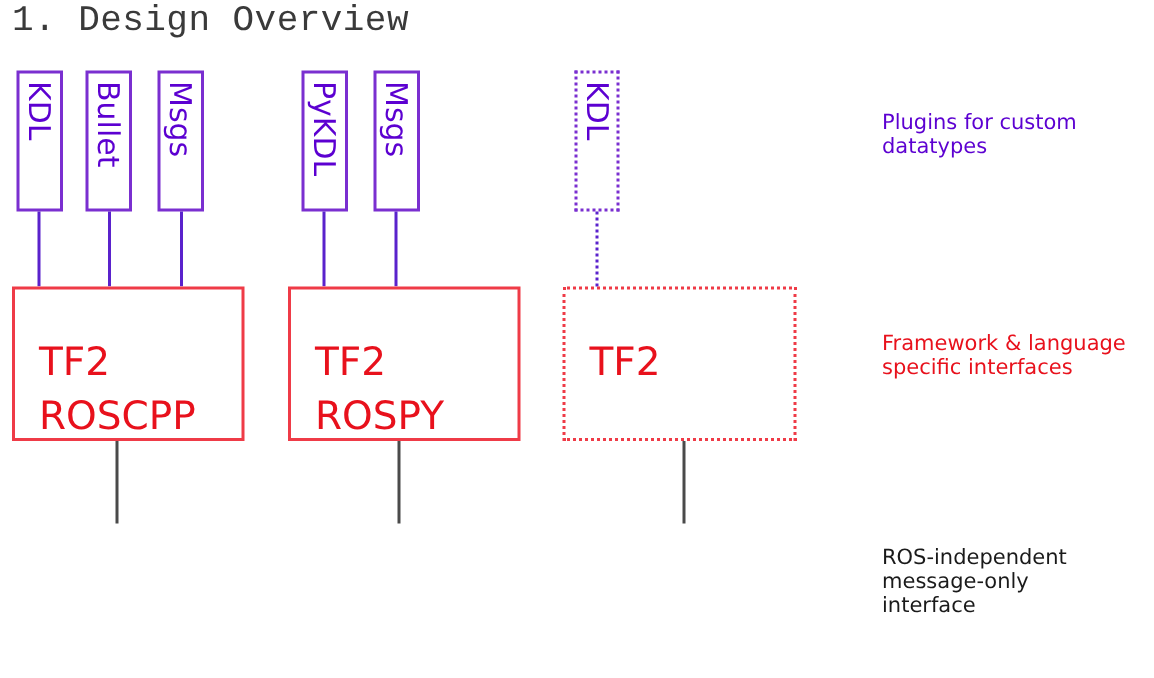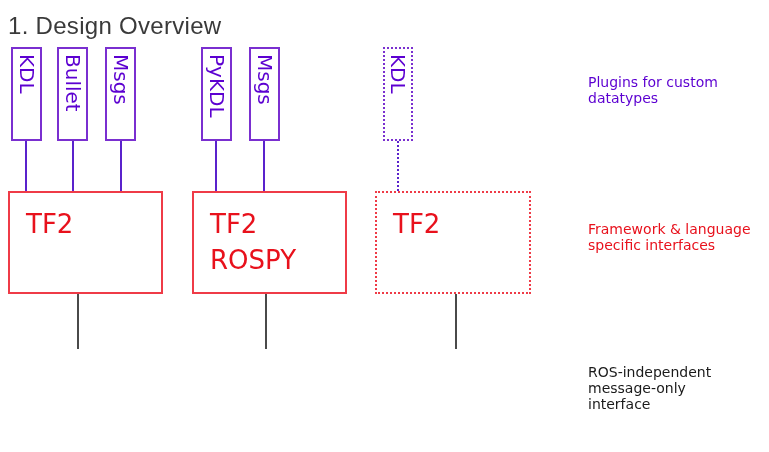--- a/index.html
+++ b/index.html
@@ -1,22 +1,22 @@
 <!DOCTYPE html>
 <html style="--purple: #5c00d1; --purple-border: #7a2fd0; --purple-line: #5a22cc; --red: #e8111c; --red-border: #ef3b47;"><head>
 <meta charset="utf-8">
 <style>
   html,body{margin:0;padding:0;background:#fff;}
   .stage{
     position:relative;width:769px;height:452px;background:#fff;overflow:hidden;
     font-family:"DejaVu Sans", sans-serif;
   }
   .title{
-    position:absolute;left:8px;top:12px;margin:0;
-    font-family:Liberation Sans, sans-serif;
+    position:absolute;left:8px;top:1px;margin:0;
+    font-family:Liberation Mono, monospace;
     font-size:24px;font-weight:400;color:#3a3a3a;letter-spacing:.3px;
   }
   
   .plugin{
     position:absolute;top:47px;width:31px;height:94px;box-sizing:border-box;
     border:2px solid var(--purple-border);
     color:var(--purple);font-size:20px;line-height:1;
     writing-mode:vertical-rl;text-orientation:mixed;
     padding-top:5px;display:flex;justify-content:flex-start;align-items:center;
     background:#fff;
@@ -24,21 +24,21 @@
   .p0{left:11px;} .p1{left:57px;} .p2{left:105px;} .p3{left:201px;} .p4{left:249px;}
   .p5{left:383px;width:30px;border-style:dotted;}
   
   .vline{position:absolute;top:141px;height:50px;width:0;border-left:2px solid var(--purple-line);}
   .v0{left:25px;} .v1{left:72px;} .v2{left:120px;} .v3{left:215px;} .v4{left:263px;}
   .v5{left:397px;border-left-style:dotted;}
   
   .iface{
     position:absolute;top:191px;height:103px;box-sizing:border-box;
     border:2px solid var(--red-border);color:var(--red);
-    font-size:26px;line-height:36px;padding:13px 0 0 16px;background:#fff;
+    font-size:26px;line-height:36px;padding:31px 0 0 16px;background:#fff;
   }
   .i0{left:8px;width:155px;} .i1{left:192px;width:155px;}
   .i2{left:375px;width:156px;border-style:dotted;background:transparent;}
   
   .dline{position:absolute;top:294px;height:55px;width:0;border-left:2px solid #4a4a4a;}
   .d0{left:77px;} .d1{left:265px;} .d2{left:455px;}
   
   .core{
     position:absolute;left:7px;top:349px;width:490px;height:93px;box-sizing:border-box;
     border:2px solid #2b2b2b;display:flex;align-items:center;justify-content:center;
@@ -66,20 +66,21 @@
 
   <div class="vline v0"></div>
   <div class="vline v1"></div>
   <div class="vline v2"></div>
   <div class="vline v3"></div>
   <div class="vline v4"></div>
   <div class="vline v5"></div>
 
   <div class="iface i0">
     <div>TF2</div>
+    <div>ROSCPP</div>
   </div>
   <div class="iface i1">
     <div>TF2</div>
     <div>ROSPY</div>
   </div>
   <div class="iface i2">
     <div>TF2</div>
   </div>
 
   <div class="dline d0"></div>

